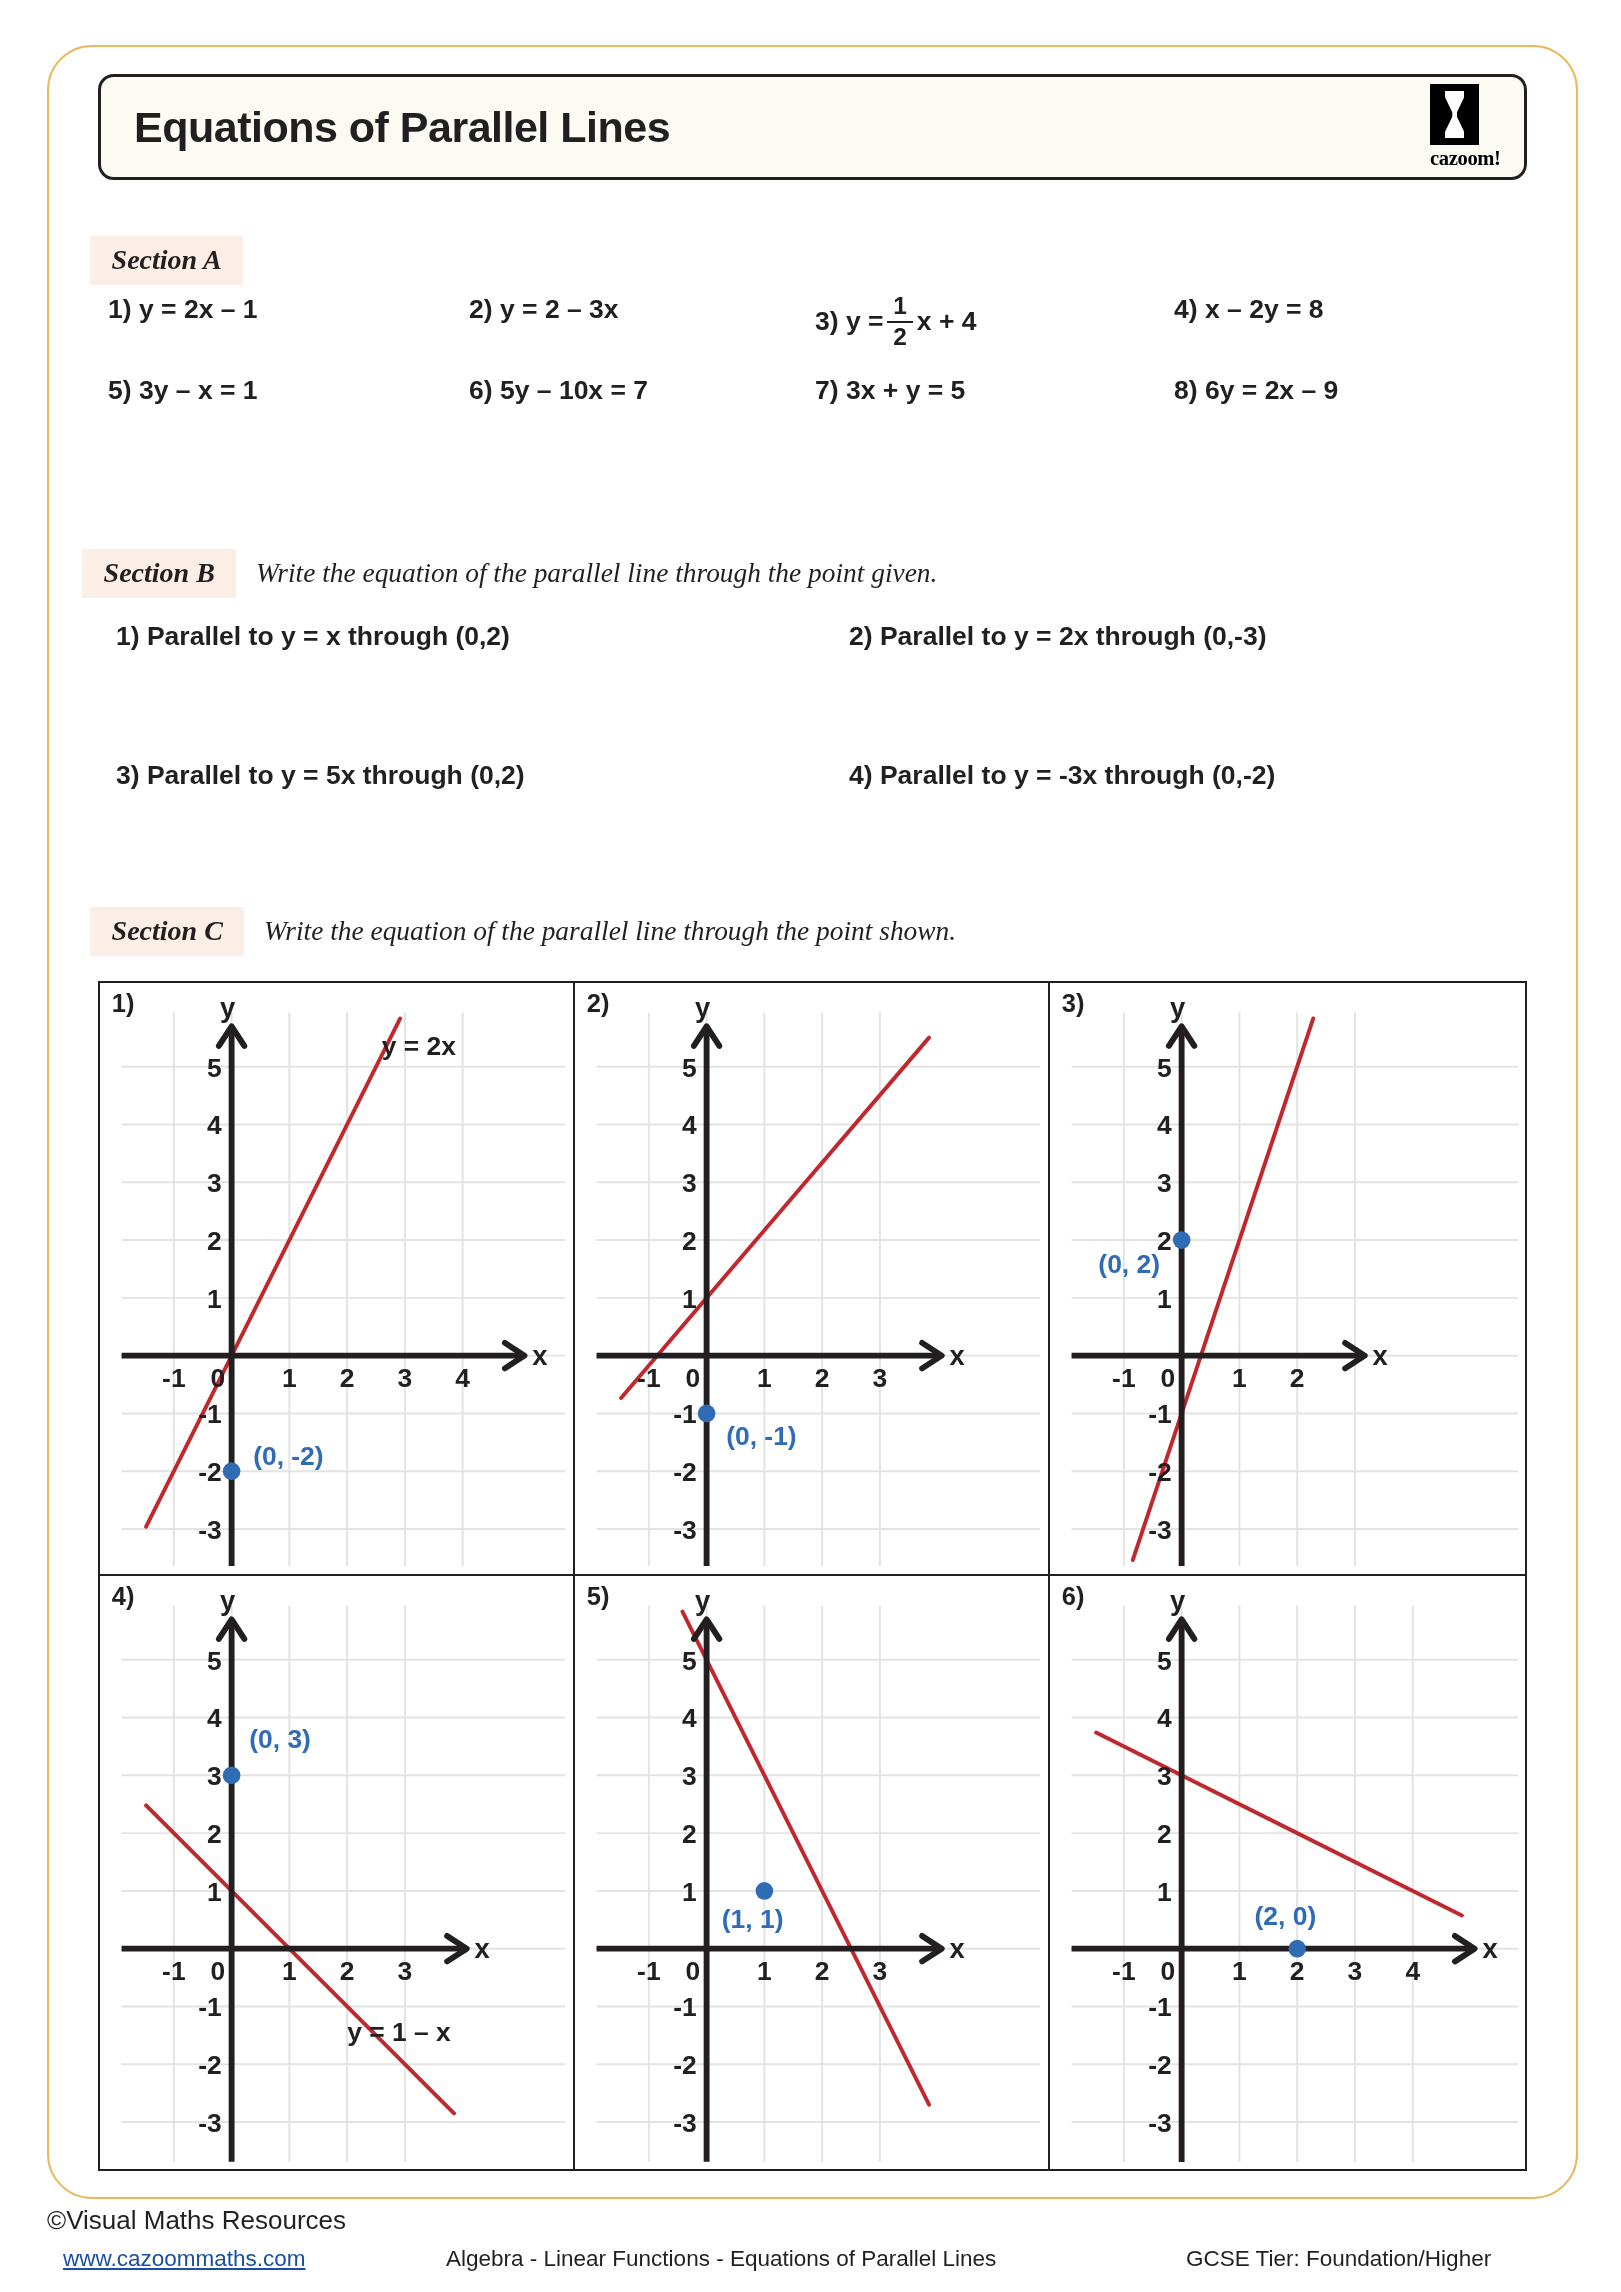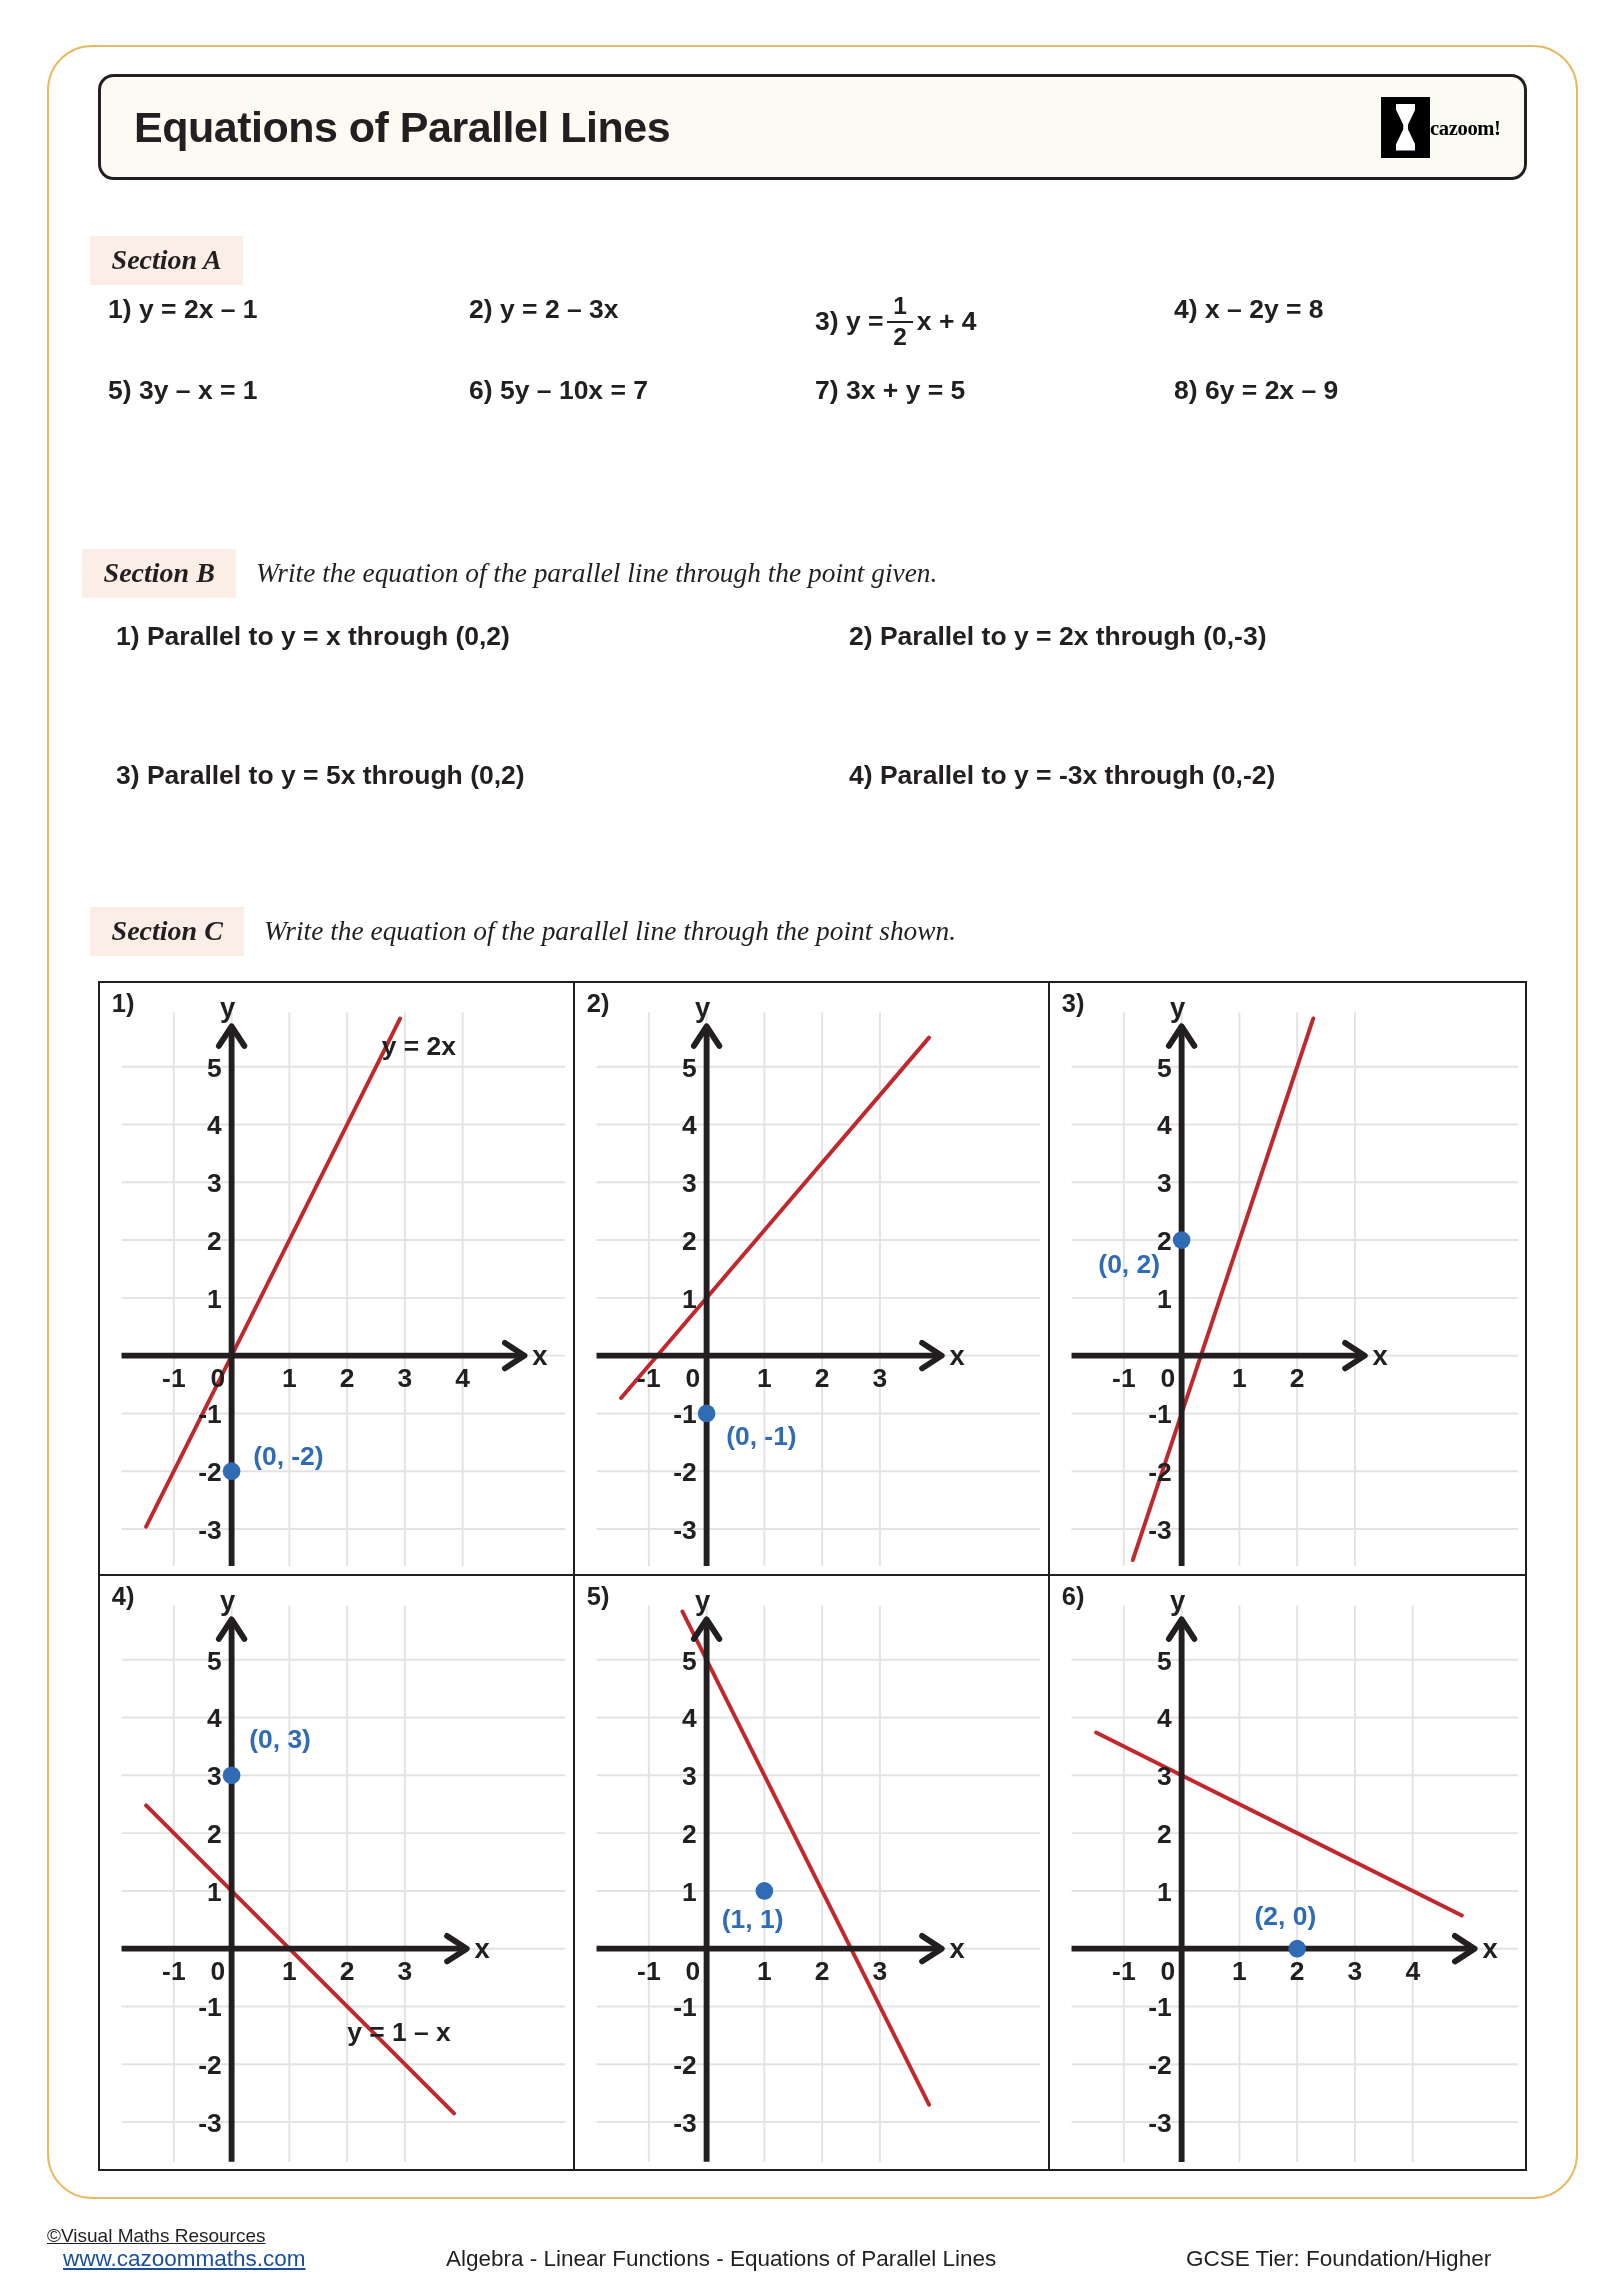--- a/index.html
+++ b/index.html
@@ -34,21 +34,21 @@
     align-items: center;
     justify-content: space-between;
     padding: 0 23.5px 0 33px;
   }
   #title-text {
     font-size: 43px;
     font-weight: bold;
     color: #231f20;
     letter-spacing: -0.5px;
   }
-  .logo-wrap { display: flex; flex-direction: row; align-items: center; }
+  .logo-wrap { display: flex; flex-direction: column; }
   .logo-mark {
     width: 49px; height: 61px;
     background: #000;
     display: flex; align-items: center; justify-content: center;
   }
   .logo-hourglass {
     width: 19.6px; height: 47px;
     background: #fff;
     clip-path: polygon(0% 0%, 100% 0%, 100% 12%, 62% 45%, 62% 55%, 100% 88%, 100% 100%, 0% 100%, 0% 88%, 38% 55%, 38% 45%, 0% 12%);
   }
@@ -130,22 +130,22 @@
     font-size: 25.5px;
     font-weight: bold;
     color: #231f20;
     z-index: 4;
   }
   .graph-svg { position: absolute; left: 0; top: 0; }
 
   
   #footer { position: absolute; left: 0; top: 2203px; width: 1621px; height: 89px; }
   .foot-copy {
-    position: absolute; left: 47px; top: 22px;
-    font-size: 19px; color: #231f20; text-decoration: underline;
+    position: absolute; left: 47px; top: 2px;
+    font-size: 26px; color: #231f20;
   }
   .foot-link {
     position: absolute; left: 63px; top: 43px;
     font-size: 22.5px; color: #1a4fa0;
     text-decoration: underline;
   }
   .foot-mid {
     position: absolute; left: 446px; top: 43px;
     font-size: 22.5px; color: #231f20;
   }

